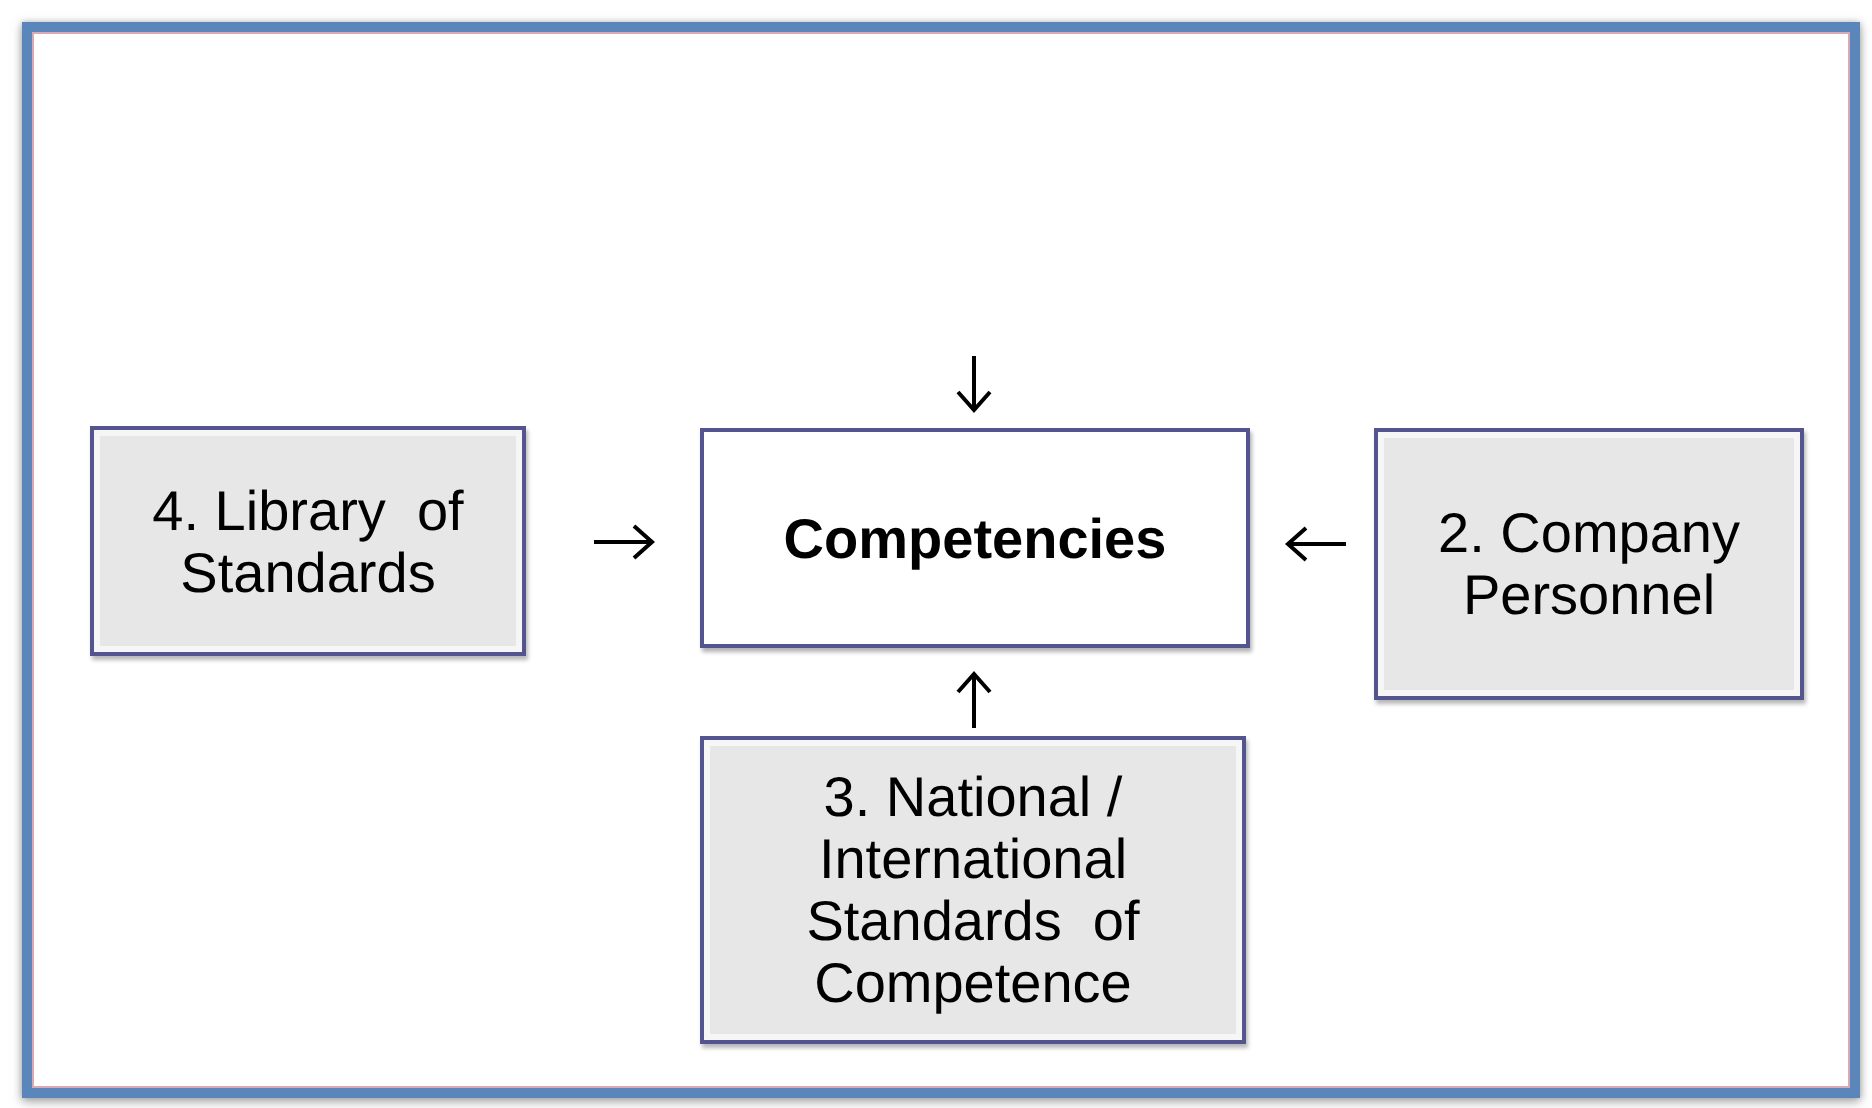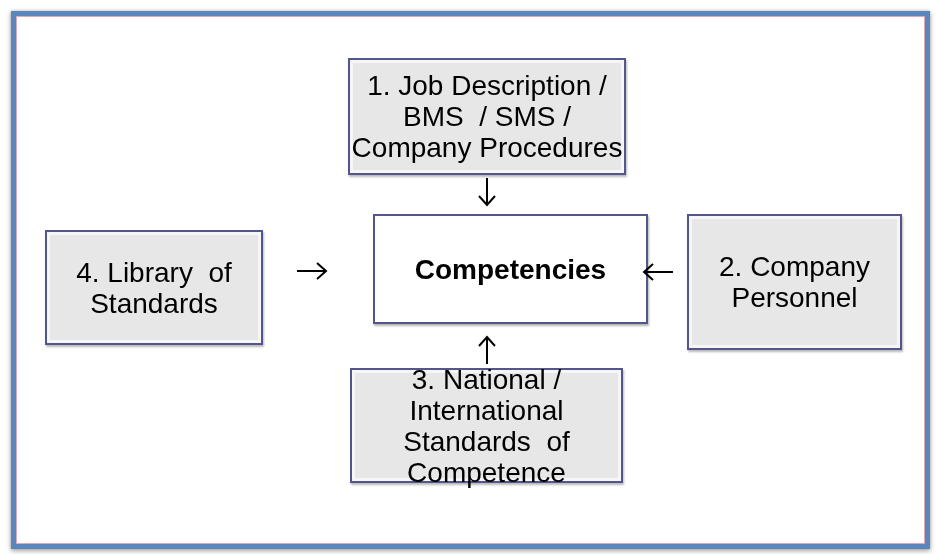--- a/index.html
+++ b/index.html
@@ -39,42 +39,37 @@
     line-height: 31px;
     color: #000000;
   }
   .node .label { white-space: pre-wrap; }
   .node.center-node {
     background: #ffffff;
     font-weight: 700;
     box-shadow: 1px 2px 2px rgba(0,0,0,0.30);
   }
   #node-top    { left: 348px; top: 58px;  width: 278px; height: 117px; }
-  #node-center { left: 350px; top: 214px; width: 275px; height: 110px; margin-left: 23px; }
-  #node-left   { left: 45px;  top: 230px; width: 218px; height: 115px; }
+  #node-center { left: 350px; top: 214px; width: 275px; height: 110px; }
+  #node-left   { left: 45px;  top: 213px; width: 218px; height: 115px; }
   #node-right  { left: 687px; top: 214px; width: 215px; height: 136px; }
-  #node-bottom { left: 350px; top: 368px; width: 273px; height: 115px; }
+  #node-bottom { left: 350px; top: 368px; width: 273px; height: 154px; }
   .arrow { position: absolute; }
   .arrow svg { display: block; }
   #arrow-down  { left: 474px; top: 177px; }
   #arrow-up    { left: 474px; top: 333px; }
   #arrow-right { left: 296px; top: 258px; }
   #arrow-left  { left: 640px; top: 259px; }
 </style>
 </head>
 <body>
 
 <div class="stage">
   <div class="frame"></div>
 
-  <div class="node" id="node-top">
-    <span class="label">1. Job Description /
-BMS  / SMS /
-Company Procedures</span>
-  </div>
 
   <div class="node" id="node-left">
     <span class="label">4. Library  of
 Standards</span>
   </div>
 
   <div class="node center-node" id="node-center">
     <span class="label">Competencies</span>
   </div>
 

